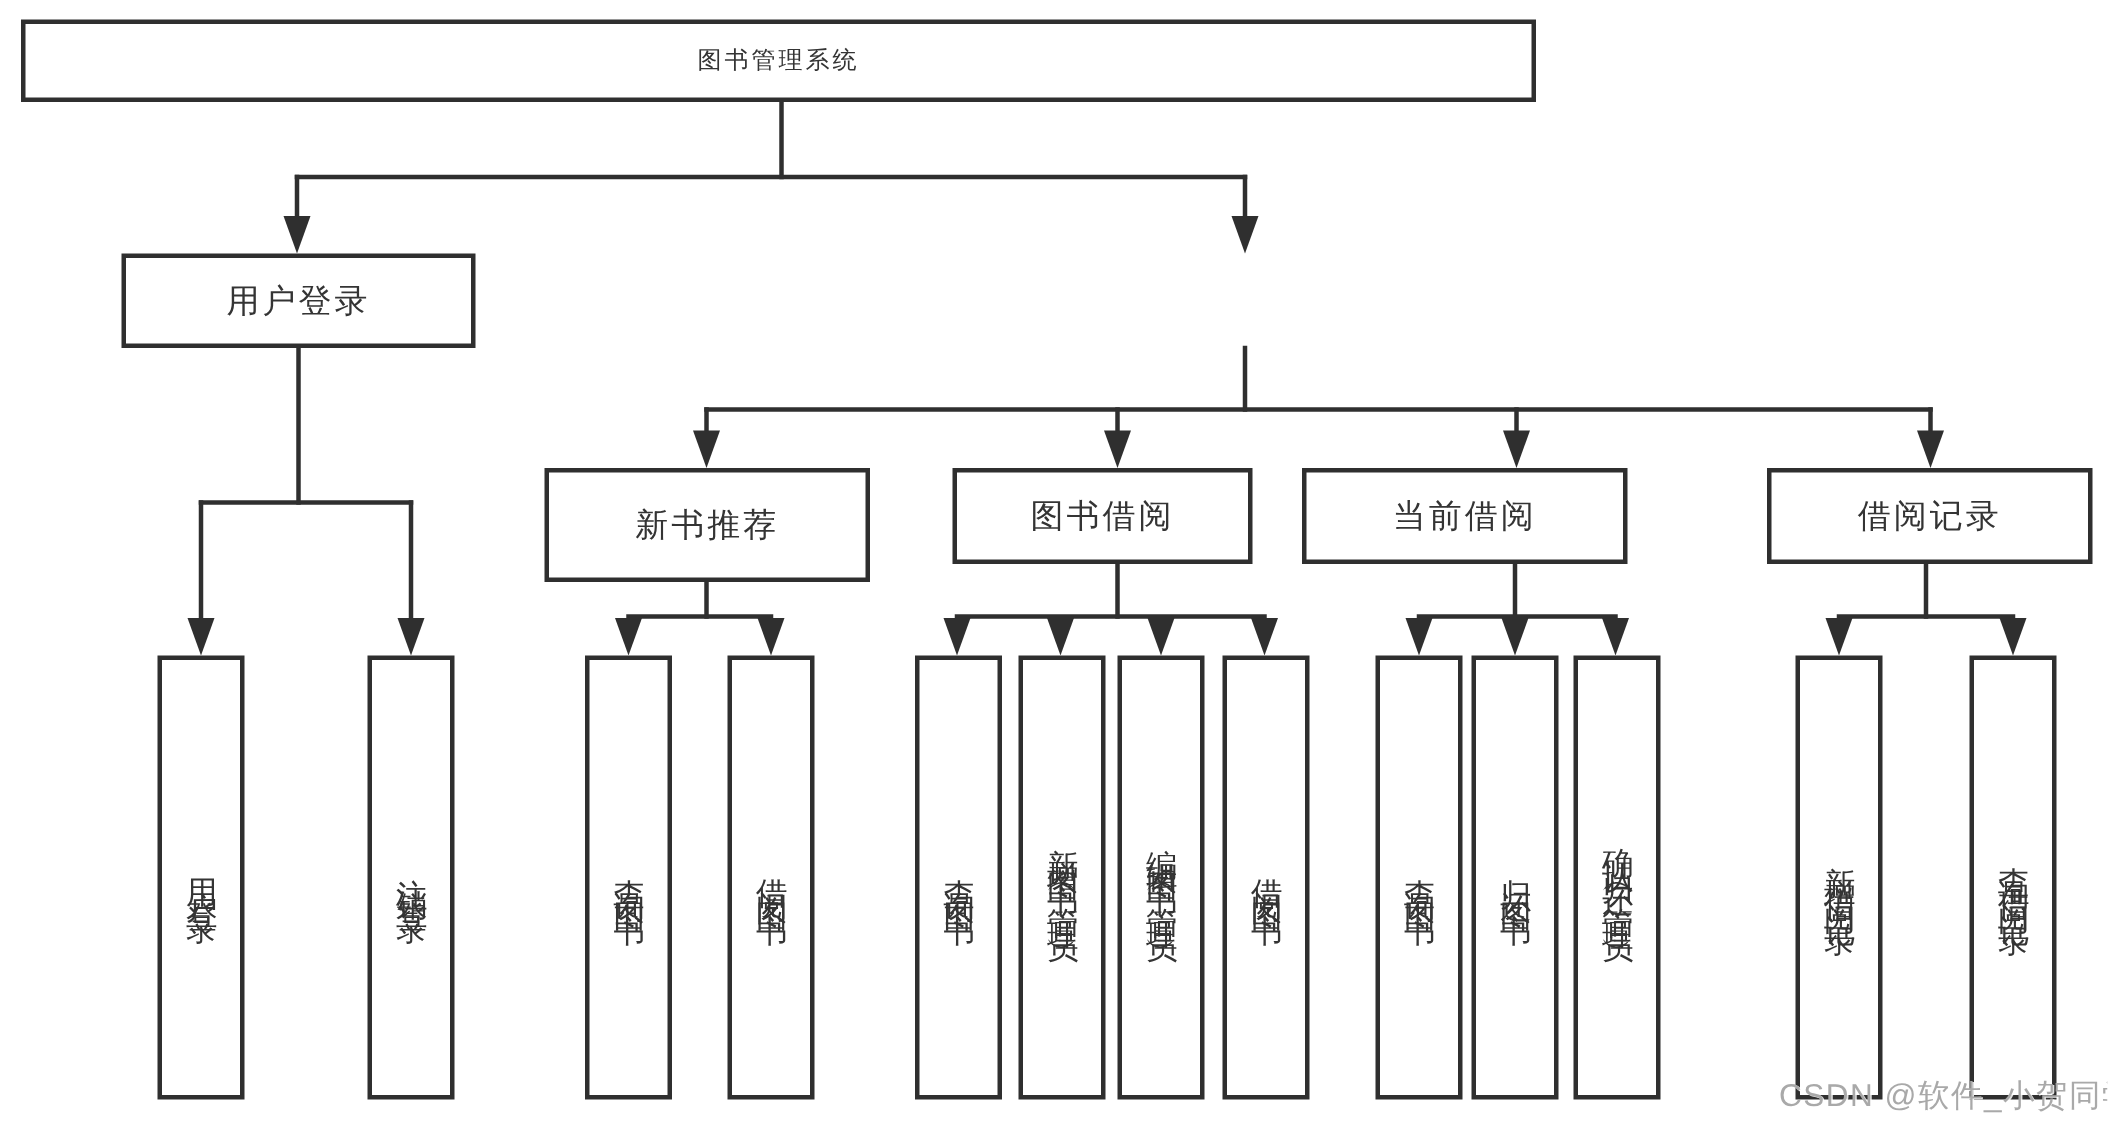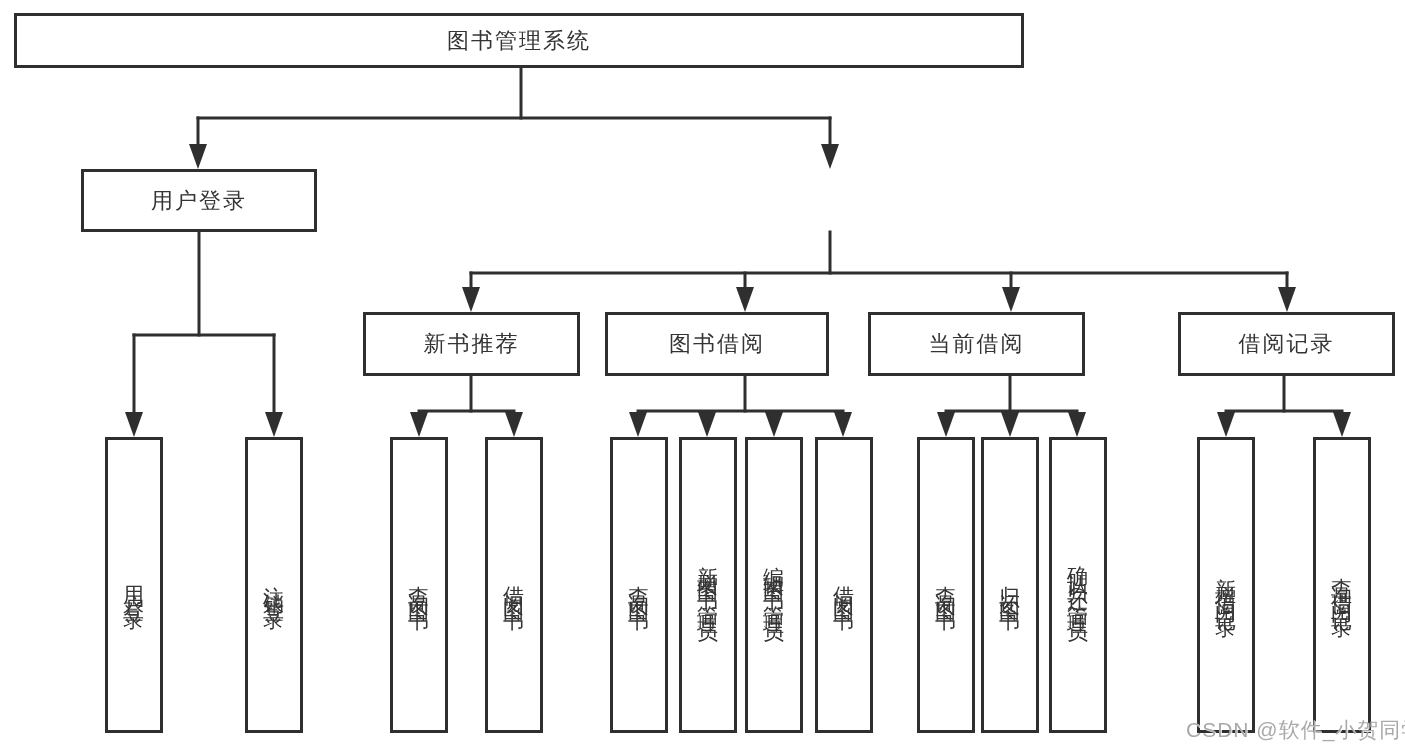--- a/index.html
+++ b/index.html
@@ -7,21 +7,21 @@
     position:relative;width:1405px;height:747px;background:#ffffff;overflow:hidden;
     font-family:"Liberation Sans","DejaVu Sans",sans-serif;color:#343434;
   }
   .connectors{position:absolute;left:0;top:0;width:1405px;height:747px;}
   .node{
     position:absolute;box-sizing:border-box;background:#ffffff;
     border:3px solid #2f2f2f;display:flex;align-items:center;justify-content:center;
     z-index:1;
   }
   .h-node{font-size:22px;letter-spacing:2px;}
-  .root-node{font-size:22px;letter-spacing:2px;}
+  .root-node{font-size:16px;letter-spacing:2px;}
   .v-node span{
     writing-mode:vertical-rl;text-orientation:mixed;
     font-size:21px;letter-spacing:8px;line-height:1.1;
   }
   .watermark{
     position:absolute;left:1186px;top:716px;z-index:3;white-space:nowrap;
     font-size:21px;color:#a9a9a9;letter-spacing:1px;
     text-shadow:1px 1px 0 rgba(255,255,255,0.85);
   }
 </style>
@@ -100,24 +100,24 @@
   </svg>
 
   <div class="node root-node" style="left:14px;top:13px;width:1010px;height:55px">
     <span>图书管理系统</span>
   </div>
 
   <div class="node h-node" style="left:81px;top:169px;width:236px;height:63px">
     <span>用户登录</span>
   </div>
 
-  <div class="node h-node" style="left:363px;top:312px;width:217px;height:64px">
+  <div class="node h-node" style="left:363px;top:312px;width:217px;height:76px">
     <span>新书推荐</span>
   </div>
-  <div class="node h-node" style="left:605px;top:312px;width:224px;height:64px">
+  <div class="node h-node" style="left:635px;top:312px;width:200px;height:64px">
     <span>图书借阅</span>
   </div>
   <div class="node h-node" style="left:868px;top:312px;width:217px;height:64px">
     <span>当前借阅</span>
   </div>
   <div class="node h-node" style="left:1178px;top:312px;width:217px;height:64px">
     <span>借阅记录</span>
   </div>
 
   <div class="node v-node" style="left:105px;top:437px;width:58px;height:296px">

